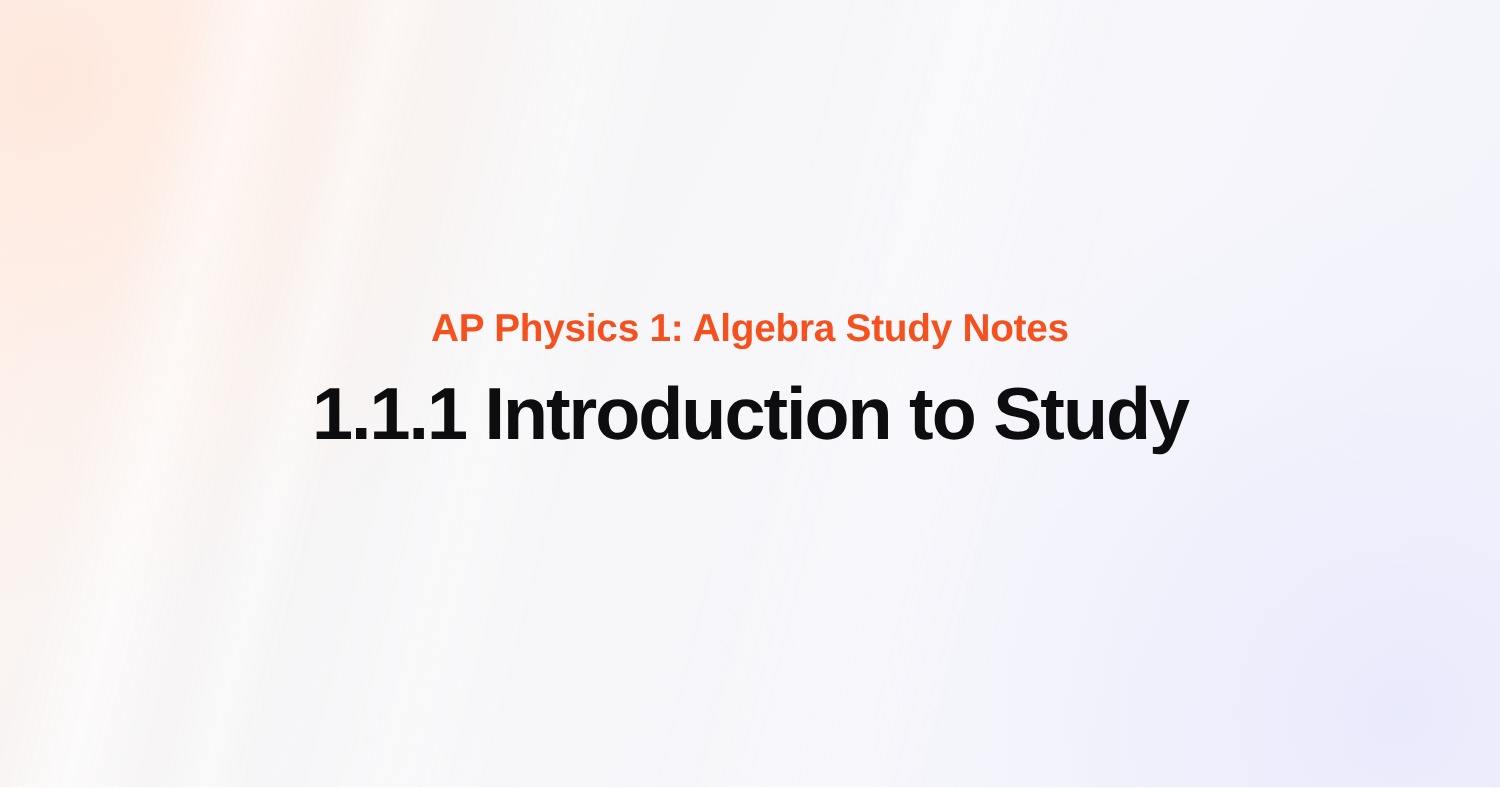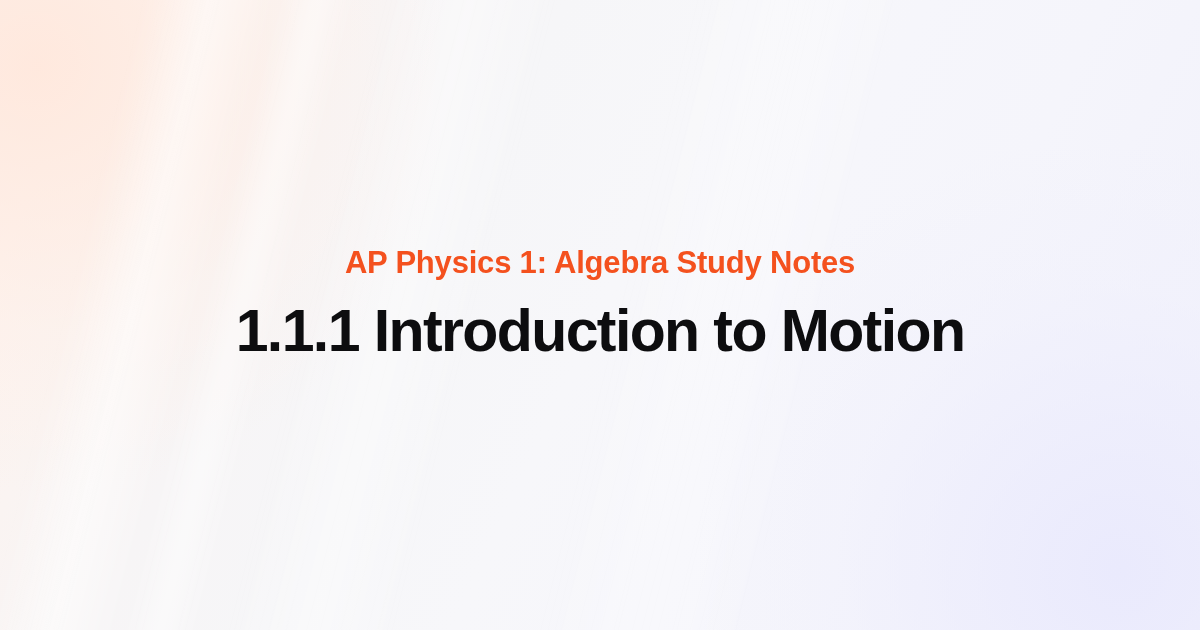--- a/index.html
+++ b/index.html
@@ -115,15 +115,15 @@
 <div class="card">
   <div class="warm-glow"></div>
   <div class="cool-glow"></div>
   <div class="sheen sheen-a"></div>
   <div class="sheen sheen-b"></div>
   <div class="sheen sheen-c"></div>
   <div class="sheen sheen-d"></div>
 
   <div class="content">
     <p class="eyebrow">AP Physics 1: Algebra Study Notes</p>
-    <h1 class="title">1.1.1 Introduction to Motion</h1>
+    <h1 class="title">1.1.1 Introduction to Study</h1>
   </div>
 </div>
 
 </body></html>

